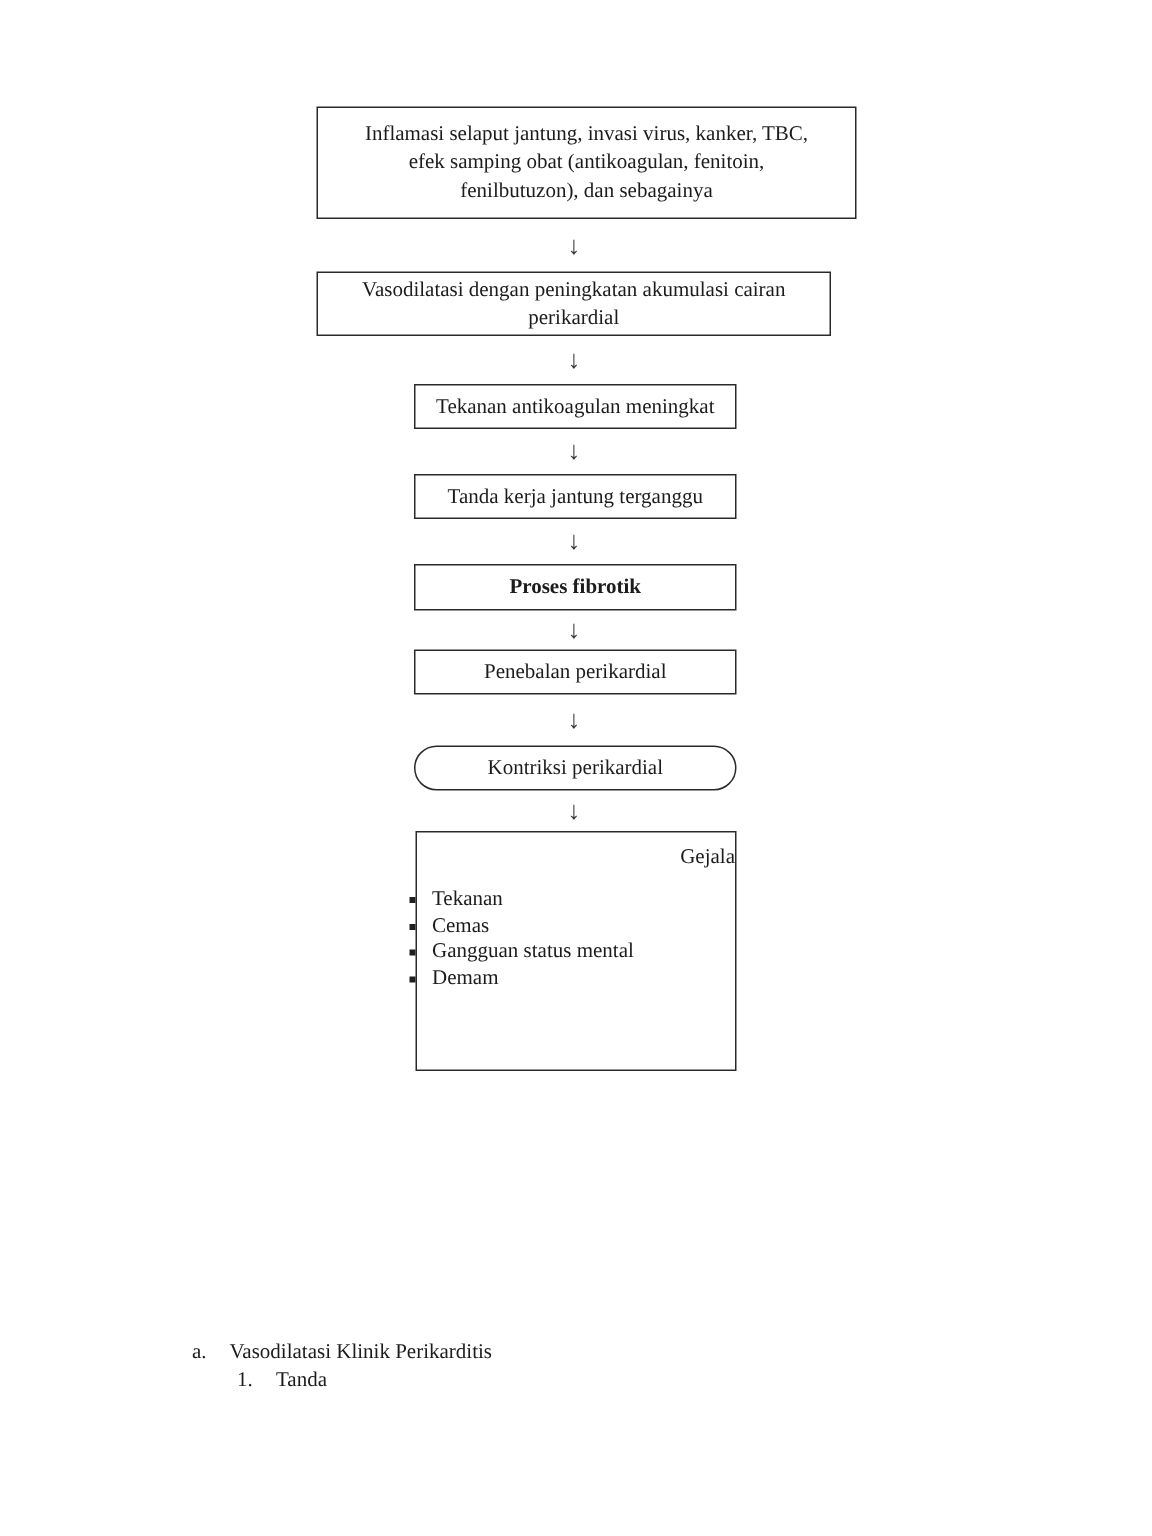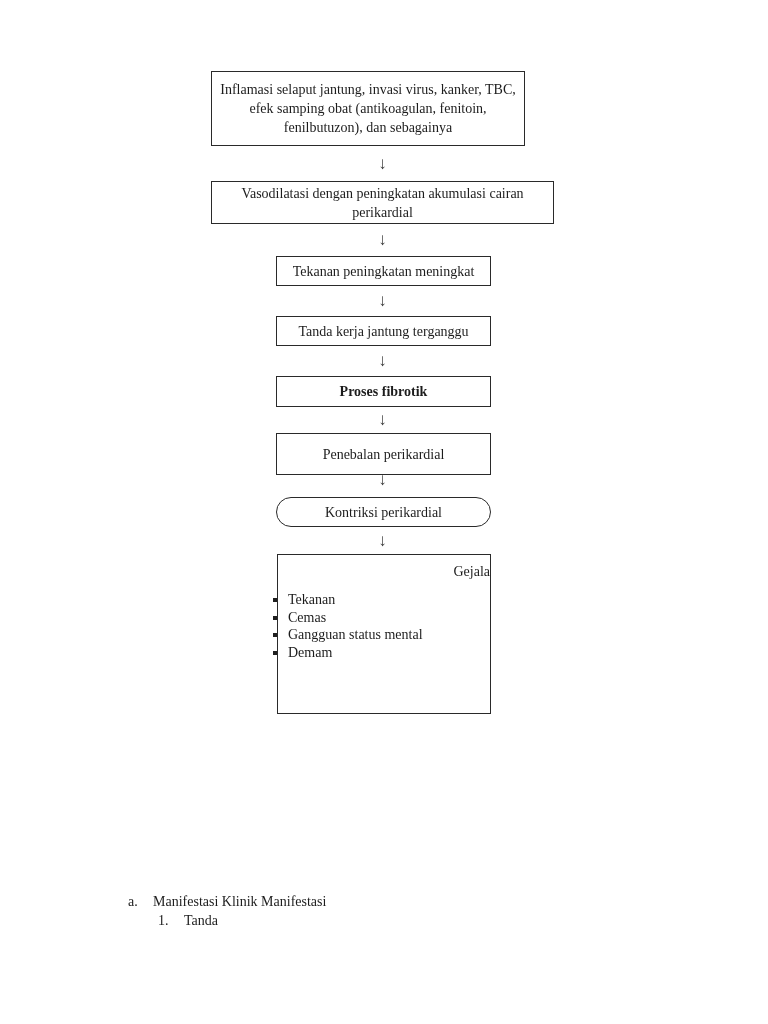--- a/index.html
+++ b/index.html
@@ -42,44 +42,44 @@
   .marker-a { display:inline-block; width:25px; }
   .marker-1 { display:inline-block; width:26px; }
 </style>
 </head>
 <body>
 
 <div class="page">
 
   <div>
 
-    <div class="fbox" style="left:211px; top:71px; width:314px; height:75px;">Inflamasi selaput jantung, invasi virus, kanker, TBC,
+    <div class="fbox" style="left:211px; top:71px; width:360px; height:75px;">Inflamasi selaput jantung, invasi virus, kanker, TBC,
 efek samping obat (antikoagulan, fenitoin,
 fenilbutuzon), dan sebagainya</div>
 
     <div class="arrow" style="top:147px; height:33px;">↓</div>
 
     <div class="fbox" style="left:211px; top:181px; width:343px; height:43px;">Vasodilatasi dengan peningkatan akumulasi cairan
 perikardial</div>
 
     <div class="arrow" style="top:224px; height:31px;">↓</div>
 
-    <div class="fbox" style="left:276px; top:256px; width:215px; height:30px;">Tekanan peningkatan meningkat</div>
+    <div class="fbox" style="left:276px; top:256px; width:215px; height:30px;">Tekanan antikoagulan meningkat</div>
 
     <div class="arrow" style="top:287px; height:28px;">↓</div>
 
     <div class="fbox" style="left:276px; top:316px; width:215px; height:30px;">Tanda kerja jantung terganggu</div>
 
     <div class="arrow" style="top:347px; height:28px;">↓</div>
 
     <div class="fbox" style="left:276px; top:376px; width:215px; height:31px;font-weight:bold;">Proses fibrotik</div>
 
     <div class="arrow" style="top:408px; height:24px;">↓</div>
 
-    <div class="fbox" style="left:276px; top:433px; width:215px; height:42px;">Penebalan perikardial</div>
+    <div class="fbox" style="left:276px; top:433px; width:215px; height:30px;">Penebalan perikardial</div>
 
     <div class="arrow" style="top:464px; height:32px;">↓</div>
 
     <div class="fbox" style="left:276px; top:497px; width:215px; height:30px;border-radius:15px;">Kontriksi perikardial</div>
 
     <div class="arrow" style="top:528px; height:25px;">↓</div>
 
     <div class="symptoms">
       <div class="symptoms-title">Gejala</div>
       <div>
@@ -97,19 +97,19 @@
         </div>
         <div class="symptom-item">
           <span class="bullet-sq"></span>
           <span class="symptom-text">Demam</span>
         </div>
       </div>
     </div>
   </div>
 
   <div class="footer-line fl-a">
-    <span class="marker-a">a.</span><span>Manifestasi Klinik Manifestasi</span>
+    <span class="marker-a">a.</span><span>Vasodilatasi Klinik Perikarditis</span>
   </div>
   <div class="footer-line fl-1">
     <span class="marker-1">1.</span><span>Tanda</span>
   </div>
 
 </div>
 
 </body></html>

